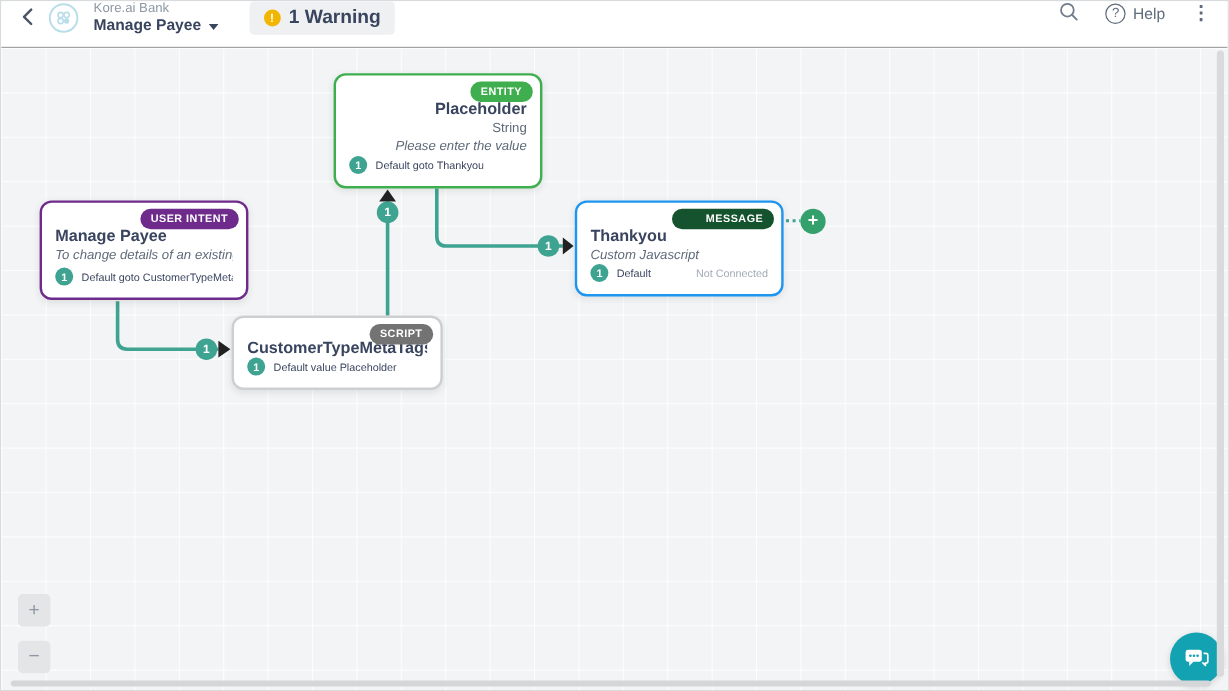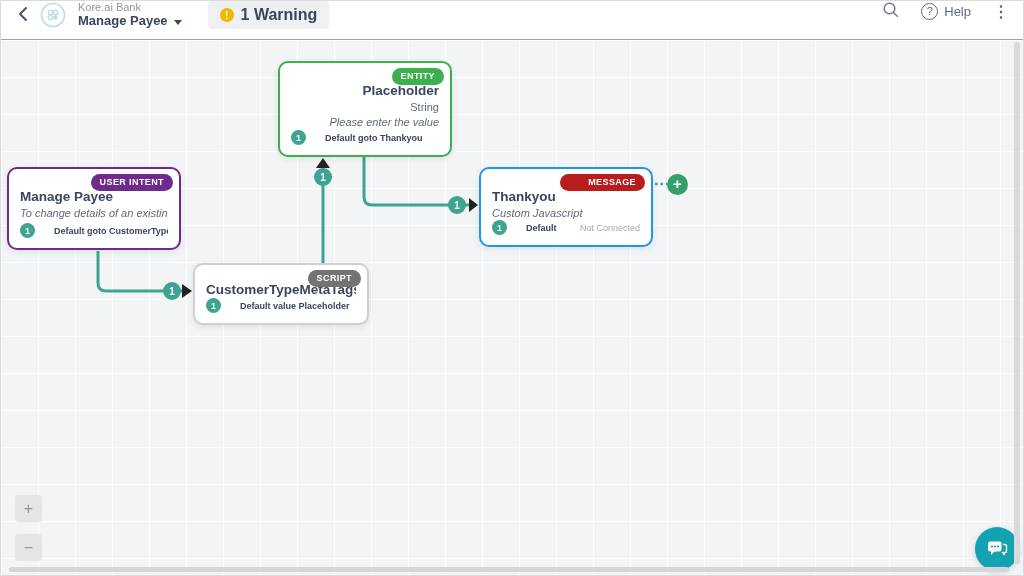--- a/index.html
+++ b/index.html
@@ -44,31 +44,31 @@
   .node-inner { position: relative; width: 100%; height: 100%; padding: 20px 11px 10px;
                 display: flex; flex-direction: column; }
   .type-badge { position: absolute; top: 5px; right: 6px; color: #fff; font-size: 9px; font-weight: bold;
                 letter-spacing: .4px; padding: 3px 9px 4px; border-radius: 10px; white-space: nowrap; }
   .n-title { font-size: 13.5px; font-weight: bold; color: #39455f; white-space: nowrap; overflow: hidden; }
   .n-sub { font-size: 11px; color: #5f6b7a; margin-top: 3px; white-space: nowrap; }
   .n-desc { font-size: 11px; font-style: italic; color: #5f6b7a; margin-top: 3px; white-space: nowrap; overflow: hidden; }
   .t-row { margin-top: auto; display: flex; align-items: center; gap: 7px; }
   .t-circle { width: 15px; height: 15px; min-width: 15px; border-radius: 50%; background: #3fa392; color: #fff;
               font-size: 9px; font-weight: bold; display: flex; align-items: center; justify-content: center; }
-  .t-label { font-size: 9px; font-weight: bold; color: #39455f; white-space: nowrap; overflow: hidden; margin-left: 12px; }
+  .t-label { font-size: 9px; font-weight: normal; color: #39455f; white-space: nowrap; overflow: hidden; }
   .t-status { margin-left: auto; font-size: 9px; color: #a3abb6; white-space: nowrap; }
 
   .node-userintent { border-color: #6e2b8b; }
   .node-userintent .type-badge { background: #6e2b8b; }
   .node-entity { border-color: #3fae4f; }
   .node-entity .type-badge { background: #3fae4f; }
   .node-script { border-color: #cdd0d3; }
   .node-script .type-badge { background: #737373; }
   .node-message { border-color: #1e96ef; }
-  .node-message .type-badge { background: #b91c1c; padding-left: 28px; }
+  .node-message .type-badge { background: #14532d; padding-left: 28px; }
 
   
   .wire-badge { position: absolute; width: 18px; height: 18px; border-radius: 50%; background: #3fa392;
                 color: #fff; font-size: 10px; font-weight: bold; display: flex; align-items: center;
                 justify-content: center; z-index: 6; cursor: pointer; }
 
   .add-btn { position: absolute; width: 21px; height: 21px; border-radius: 50%; background: #34a06b; border: none;
              color: #fff; font-size: 15px; font-weight: bold; line-height: 1; display: flex; align-items: center;
              justify-content: center; z-index: 6; cursor: pointer; padding-bottom: 2px; }
 
@@ -144,21 +144,21 @@
 
     <path d="M 322 223 L 322 122" fill="none" stroke="#3fa392" stroke-width="3"></path>
     <polygon points="315,128 322,118 329,128" fill="#222"></polygon>
 
     <path d="M 363 117 L 363 157 Q 363 165 371 165 L 468 165" fill="none" stroke="#3fa392" stroke-width="3"></path>
     <polygon points="468,158 477,165 468,172" fill="#222"></polygon>
 
     <path d="M 654 144 L 666 144" fill="none" stroke="#3fa392" stroke-width="2.5" stroke-dasharray="2.5,3"></path>
   </svg>
 
-  <div class="node node-userintent" style="left:6px; top:127px; width:174px; height:83px;">
+  <div class="node node-userintent" style="left:32px; top:127px; width:174px; height:83px;">
     <div class="node-inner">
       <span class="type-badge">USER INTENT</span>
       <div class="n-title">Manage Payee</div>
       <div class="n-desc">To change details of an existing...</div>
       <div class="t-row">
         <span class="t-circle">1</span>
         <span class="t-label">Default goto CustomerTypeMetaTags</span>
       </div>
     </div>
   </div>

